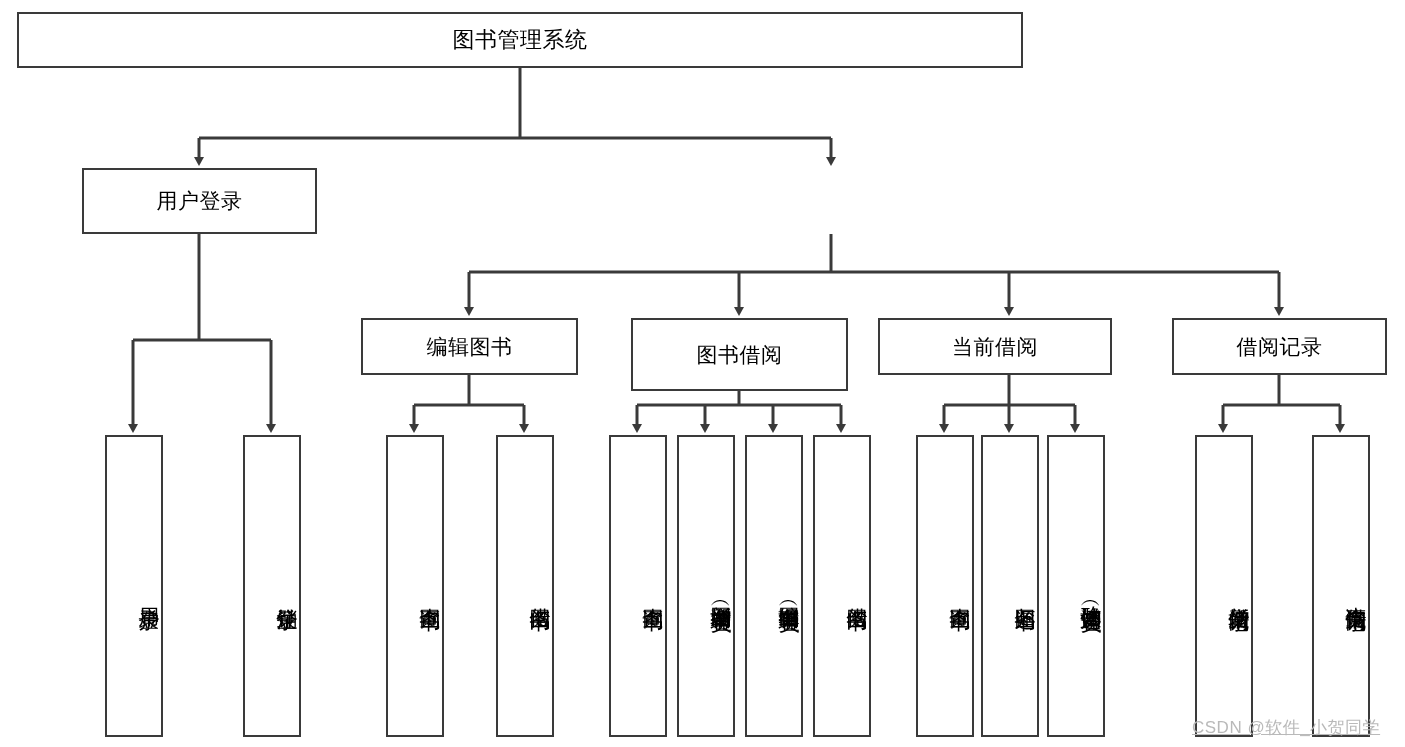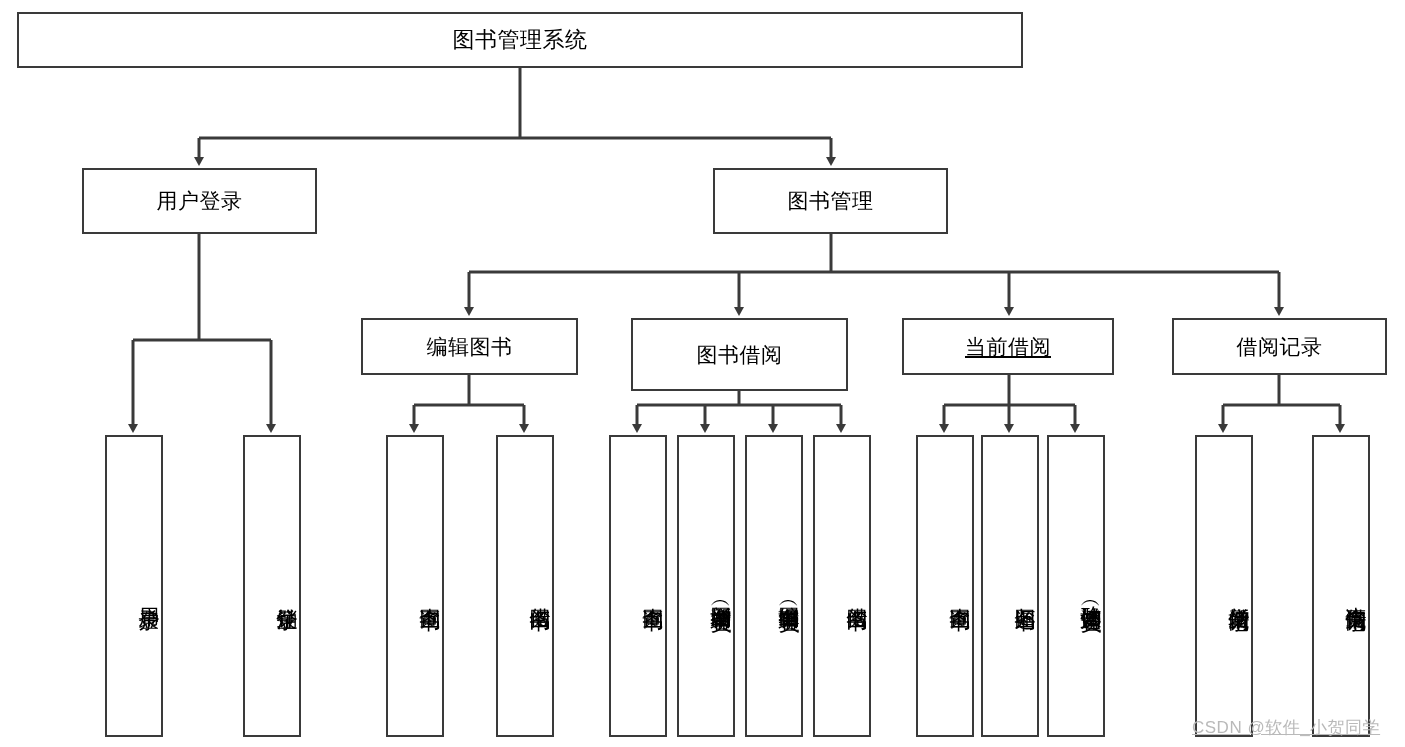--- a/index.html
+++ b/index.html
@@ -120,31 +120,28 @@
     </g>
   </svg>
 
   <div class="node h title" style="left:17px; top:12px; width:1006px; height:56px;">
     <span>图书管理系统</span>
   </div>
 
   <div class="node h" style="left:82px; top:168px; width:235px; height:66px;">
     <span>用户登录</span>
   </div>
-  <div class="node h" style="left:713px; top:168px; width:235px; height:66px;">
-    <span>图书管理</span>
-  </div>
 
   <div class="node h" style="left:361px; top:318px; width:217px; height:57px;">
     <span>编辑图书</span>
   </div>
   <div class="node h" style="left:631px; top:318px; width:217px; height:73px;">
     <span>图书借阅</span>
   </div>
-  <div class="node h" style="left:902px; top:318px; width:212px; height:57px;text-decoration:underline;">
+  <div class="node h" style="left:878px; top:318px; width:234px; height:57px;">
     <span>当前借阅</span>
   </div>
   <div class="node h" style="left:1172px; top:318px; width:215px; height:57px;">
     <span>借阅记录</span>
   </div>
 
   <div class="node v" style="left:105px; top:435px; width:58px; height:302px;">
     <span>用户登录</span>
   </div>
   <div class="node v" style="left:243px; top:435px; width:58px; height:302px;">

